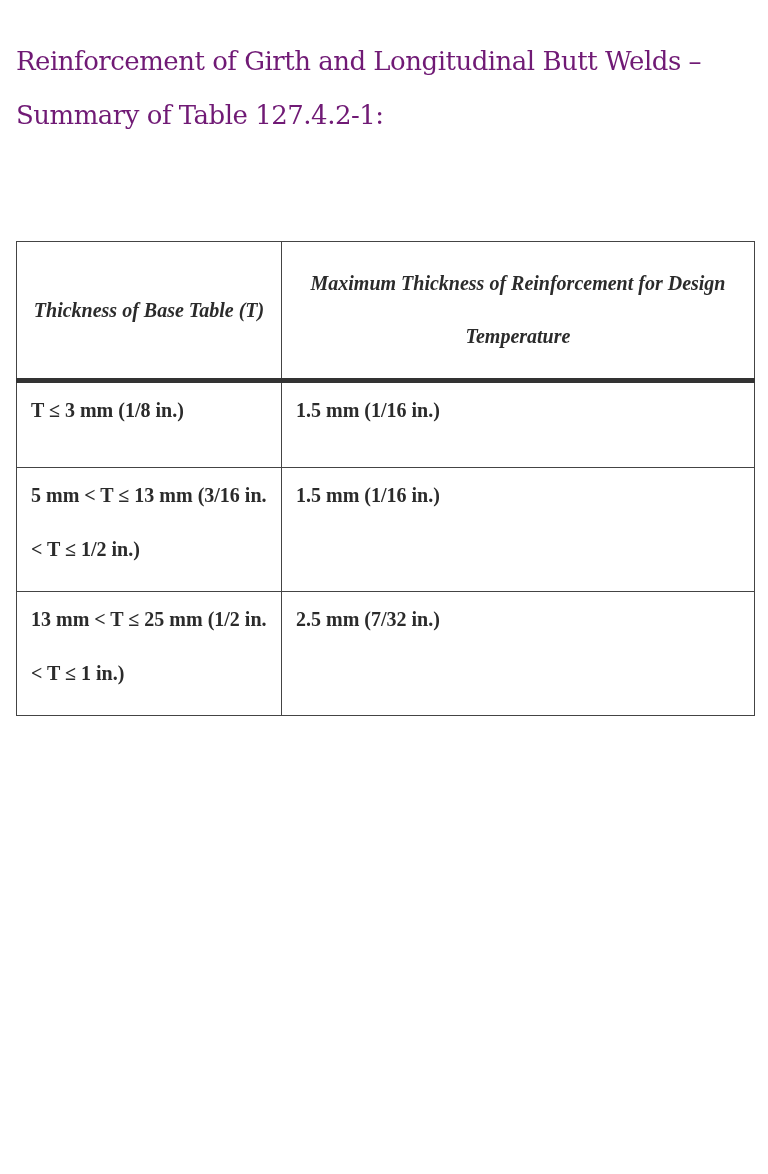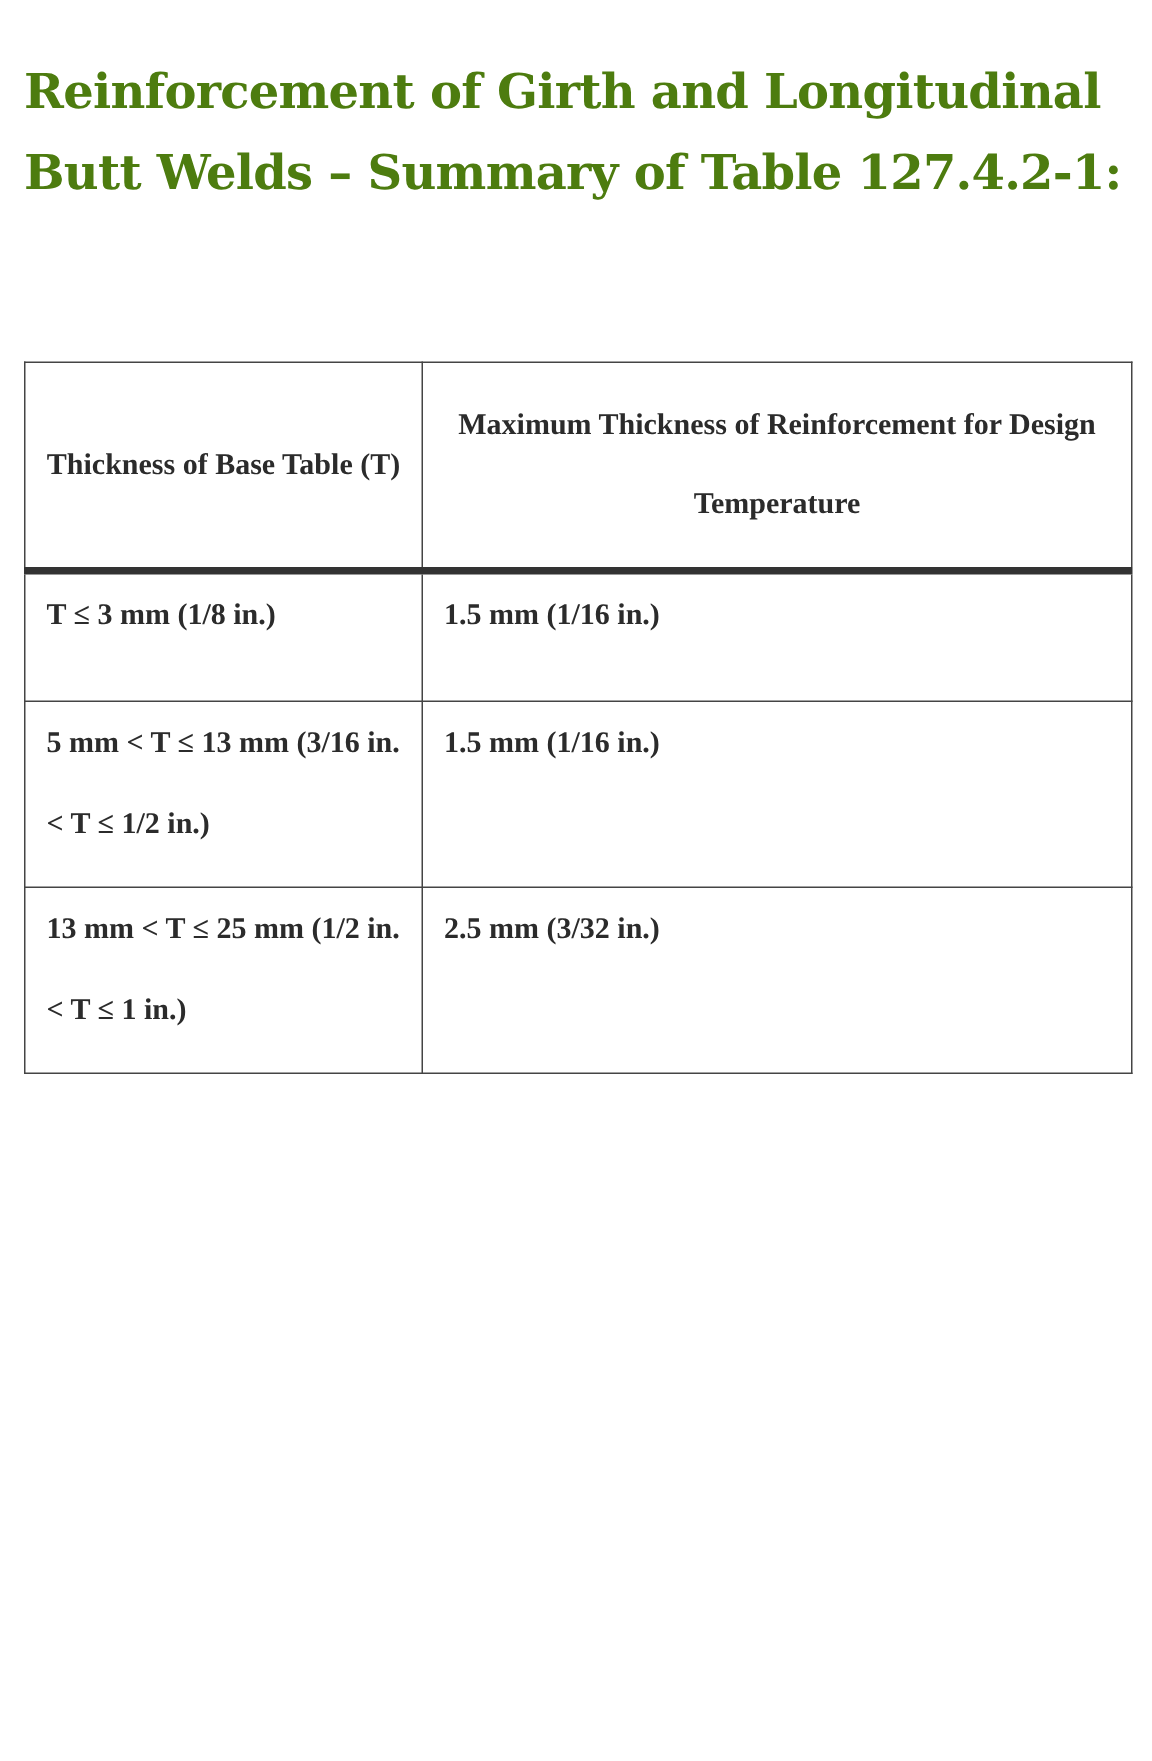--- a/index.html
+++ b/index.html
@@ -1,36 +1,36 @@
 <!DOCTYPE html>
 <html><head>
 <meta charset="utf-8">
 <style>
   html, body { margin:0; padding:0; background:#ffffff; }
   body { width:768px; height:1174px; position:relative; overflow:hidden; }
   .title {
     position:absolute; left:16px; top:34px; width:740px;
     margin:0;
-    font-family:"DejaVu Serif", serif; font-weight:bold;
-    font-size:32px; line-height:54px; color:#4d7c0f;
+    font-family:"DejaVu Serif", serif; font-weight:normal;
+    font-size:26px; line-height:54px; color:#701a75;
     letter-spacing:-0.5px;
   }
   table.spec {
     position:absolute; left:16px; top:241px; width:739px;
     border-collapse:collapse;
     font-family:"Liberation Serif", serif; font-weight:bold;
     color:#2b2b2b; font-size:20px;
   }
   table.spec td, table.spec th {
     border:1.5px solid #444;
     vertical-align:top;
     padding:0 14px;
     line-height:54px;
   }
-  table.spec th { font-weight:bold; vertical-align:middle; line-height:53px; height:136px; padding:0 10px; }
+  table.spec th { font-weight:bold; vertical-align:middle; line-height:53px; height:136px; padding:0 10px;font-style:italic; }
   table.spec thead tr { border-bottom:5px solid #333; }
   table.spec thead th { border-bottom:5px solid #333; }
   .c1 { width:244px; }
   .row-s td { height:84px; padding-top:14px; }
   .row-m td { height:123px; padding-top:12px; }
 </style>
 </head>
 <body>
 
 <h1 class="title">Reinforcement of Girth and Longitudinal Butt Welds – Summary of Table 127.4.2-1:</h1>
@@ -46,16 +46,16 @@
     <tr class="row-s">
       <td>T ≤ 3 mm (1/8 in.)</td>
       <td>1.5 mm (1/16 in.)</td>
     </tr>
     <tr class="row-m">
       <td>5 mm &lt; T ≤ 13 mm (3/16 in. &lt; T ≤ 1/2 in.)</td>
       <td>1.5 mm (1/16 in.)</td>
     </tr>
     <tr class="row-m">
       <td>13 mm &lt; T ≤ 25 mm (1/2 in. &lt; T ≤ 1 in.)</td>
-      <td>2.5 mm (3/32 in.)</td>
+      <td>2.5 mm (7/32 in.)</td>
     </tr>
   </tbody>
 </table>
 
 </body></html>

